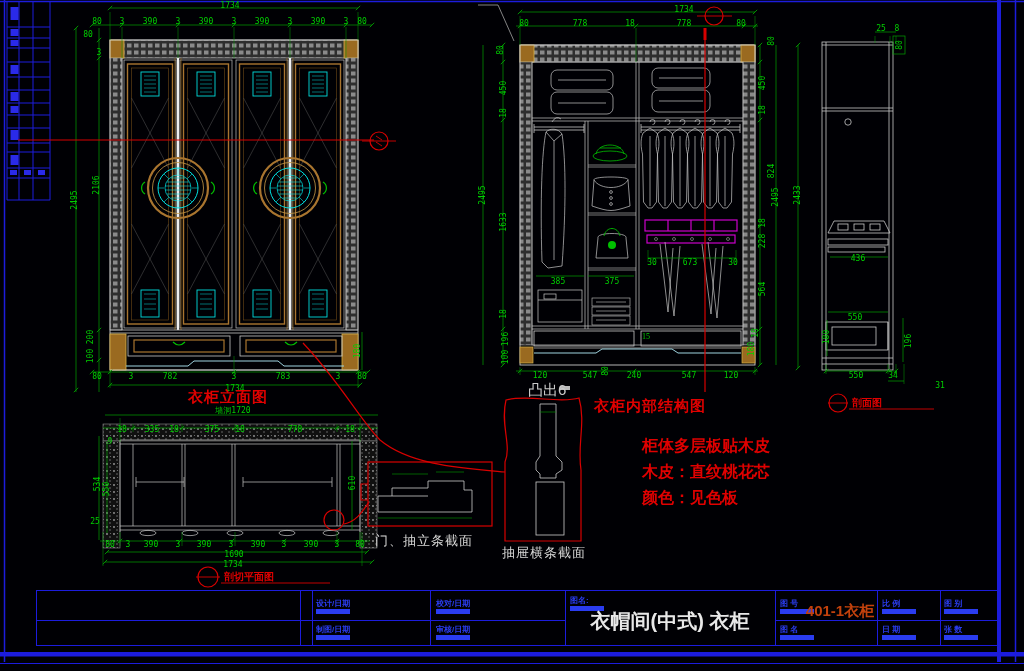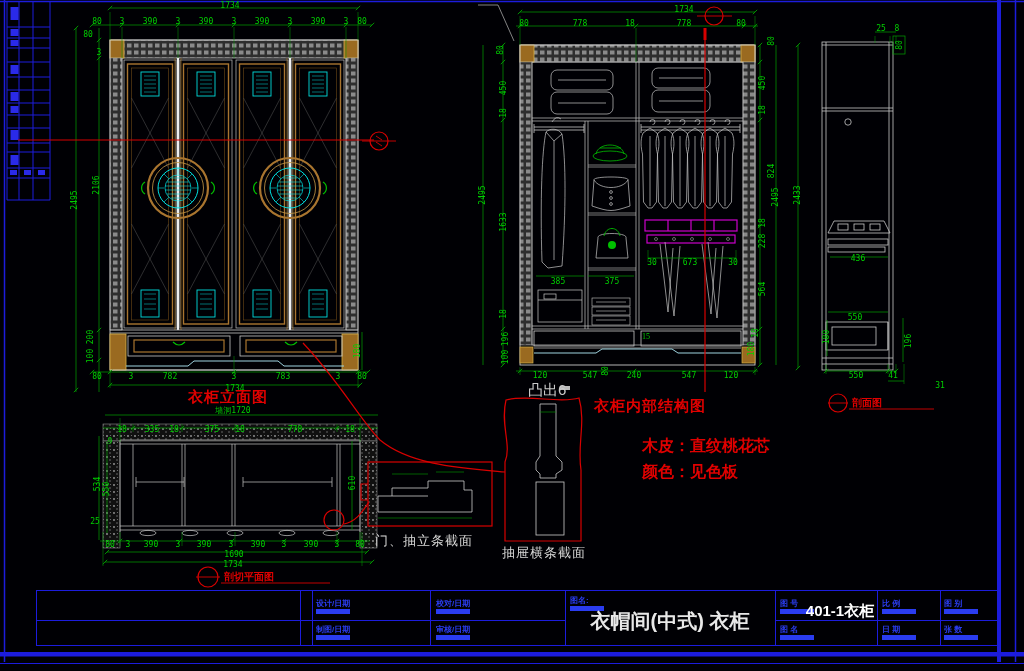--- a/index.html
+++ b/index.html
@@ -22,21 +22,21 @@
   .note-line.indent{padding-left:44px;}
   .tb{position:absolute;font-weight:bold;font-size:8px;color:#2a3cf0;white-space:nowrap;}
   .tbph{position:absolute;background:#2a3cf0;width:34px;height:5px;}
   #tb-frame{position:absolute;left:36px;top:590px;width:962px;height:56px;
             border:1.5px solid #1c1cdc;box-sizing:border-box;}
   .tbv{position:absolute;top:590px;width:1px;height:56px;background:#1c1cdc;}
   .tbh{position:absolute;height:1px;background:#1c1cdc;top:620px;}
   #tb-title{position:absolute;left:565px;top:608px;width:210px;text-align:center;
             color:#e8e8e8;font-size:20px;font-weight:bold;white-space:nowrap;}
   #tb-number{position:absolute;left:800px;top:602px;width:80px;text-align:center;
-             color:#ffffff;font-size:15px;font-weight:bold;white-space:nowrap;}
+             color:#c2410c;font-size:15px;font-weight:bold;white-space:nowrap;}
 </style>
 </head>
 <body>
 
 <div id="sheet">
 
 <svg width="1024" height="671" viewBox="0 0 1024 671">
 <defs>
   <pattern id="hat" width="7" height="7" patternUnits="userSpaceOnUse">
     <rect width="7" height="7" fill="#2e2e2e"></rect>
@@ -365,21 +365,21 @@
       <span class="dim" style="left: 733px; top: 262px;">30</span>
       <span class="dim" style="left: 646px; top: 336px; font-family: Liberation Serif, serif;">15</span>
       <span class="dim" style="left: 881px; top: 28px;">25</span>
       <span class="dim" style="left: 897px; top: 28px;">8</span>
       <span class="dim v" style="left: 899px; top: 45px;">80</span>
       <span class="dim" style="left: 858px; top: 258px;">436</span>
       <span class="dim" style="left: 855px; top: 317px;">550</span>
       <span class="dim v" style="left: 826px; top: 337px;">180</span>
       <span class="dim v" style="left: 908px; top: 341px;">196</span>
       <span class="dim" style="left: 856px; top: 375px;">550</span>
-      <span class="dim" style="left: 893px; top: 375px;">41</span>
+      <span class="dim" style="left: 893px; top: 375px;">34</span>
       <span class="dim" style="left: 904px; top: 385px; margin-left: 36px;">31</span>
       <span class="dim" style="left: 233px; top: 410px;">墙洞1720</span>
       <span class="dim" style="left: 122px; top: 429px;">18</span>
       <span class="dim" style="left: 152px; top: 429px;">335</span>
       <span class="dim" style="left: 174px; top: 429px;">18</span>
       <span class="dim" style="left: 212px; top: 429px;">375</span>
       <span class="dim" style="left: 240px; top: 429px;">18</span>
       <span class="dim" style="left: 295px; top: 429px;">778</span>
       <span class="dim" style="left: 350px; top: 429px;">18</span>
       <span class="dim" style="left: 110px; top: 441px;">9</span>
@@ -406,20 +406,21 @@
   <div class="red-title big" style="left:228px;top:397px">衣柜立面图</div>
   <div class="red-title big" style="left:650px;top:406px">衣柜内部结构图</div>
   <div class="red-title small" style="left:852px;top:396px">剖面图</div>
   <div class="red-title small" style="left:224px;top:570px">剖切平面图</div>
   <div class="white-label" style="left:424px;top:541px">门、抽立条截面</div>
   <div class="white-label" style="left:544px;top:553px">抽屉横条截面</div>
   <div class="annot" style="left:528px;top:381px">凸出6</div>
 </div>
 
 <div id="notes-block">
+      <div class="note-line indent">柜体多层板贴木皮</div>
       <div class="note-line indent">木皮：直纹桃花芯</div>
       <div class="note-line indent">颜色：见色板</div>
     </div>
 
 <div id="tb-frame"></div>
 <div class="tbv" style="left:300px"></div>
 <div class="tbv" style="left:312px"></div>
 <div class="tbv" style="left:430px"></div>
 <div class="tbv" style="left:565px"></div>
 <div class="tbv" style="left:775px"></div>

